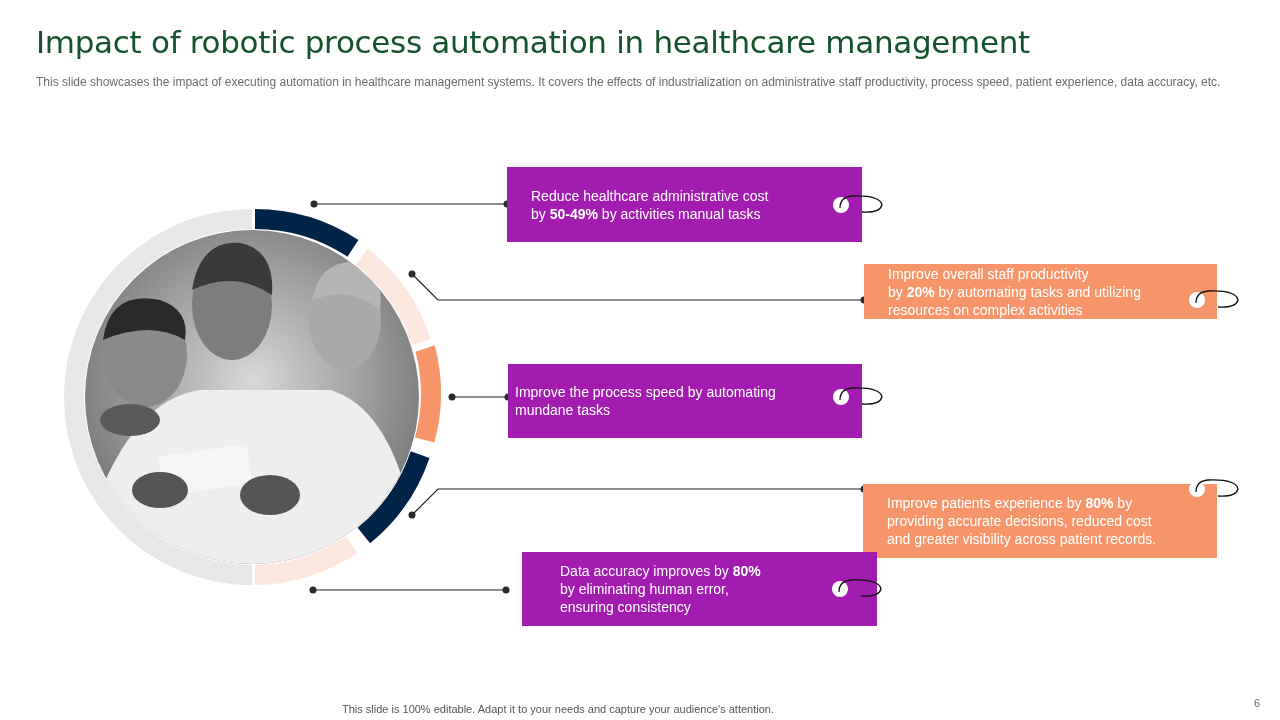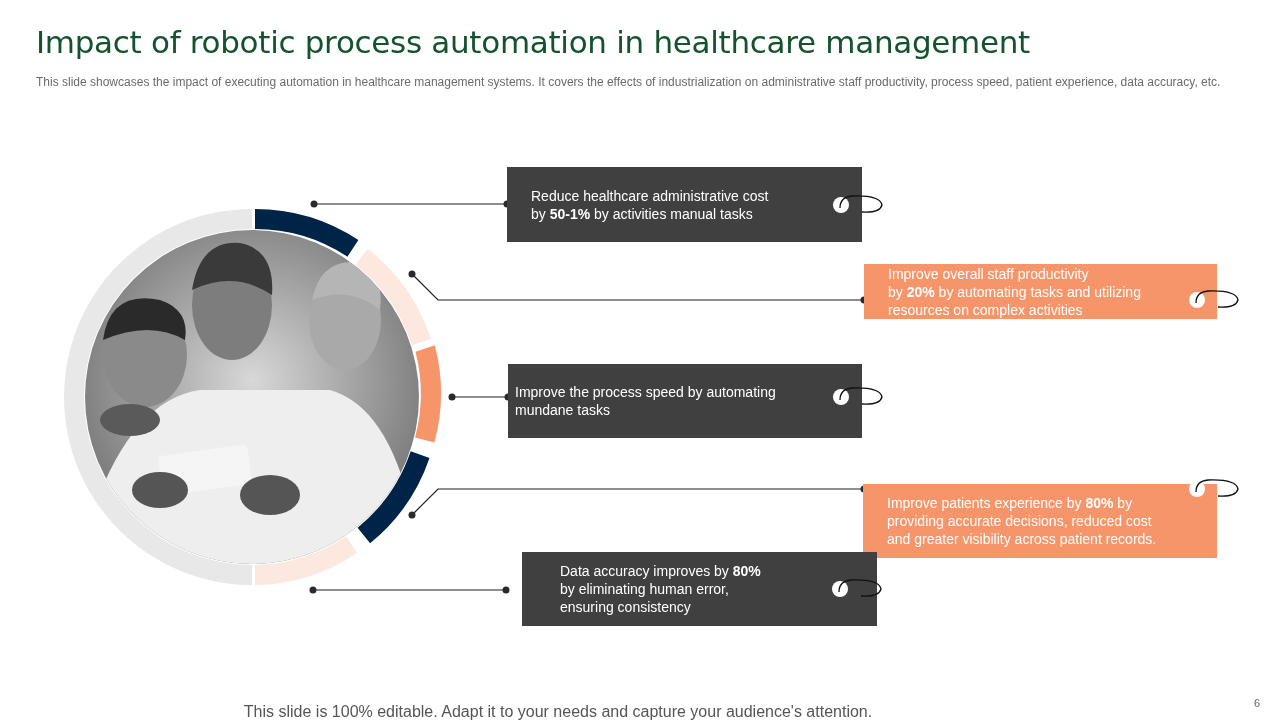--- a/index.html
+++ b/index.html
@@ -17,28 +17,28 @@
   .subtitle {
     position: absolute; left: 36px; top: 75px;
     font-size: 12px; color: #6b6b6b; white-space: nowrap;
   }
   .visual { position: absolute; left: 0; top: 0; width: 1280px; height: 720px; }
   .card {
     position: absolute; box-sizing: border-box;
     color: #ffffff; font-size: 14px; line-height: 18px;
     display: flex; align-items: center;
   }
-  .card.navy { background: #404040; }
+  .card.navy { background: #a21caf; }
   .card.orange { background: #f6956a; }
   .card .text { white-space: pre-line; }
   .card .text b { font-weight: bold; }
   .tag-icon { position: absolute; }
   .footer {
     position: absolute; left: 0; width: 1116px; top: 703px;
-    text-align: center; font-size: 16px; color: #555;
+    text-align: center; font-size: 11px; color: #555;
   }
   .page-num {
     position: absolute; right: 20px; top: 697px;
     font-size: 11px; color: #666;
   }
 </style>
 </head>
 <body>
 
 <div>
@@ -104,21 +104,21 @@
         <circle cx="508" cy="397" r="3.5"></circle>
       <circle cx="412" cy="515" r="3.5"></circle>
         <circle cx="864" cy="489" r="3.5"></circle>
       <circle cx="313" cy="590" r="3.5"></circle>
         <circle cx="506" cy="590" r="3.5"></circle>
     </g>
   </svg>
 
   <div class="card navy" style="left:507px; top:167px; width:355px; height:75px; padding-left:24px;">
     <div class="text"><span>Reduce healthcare administrative cost
-by </span><b>50-1%</b><span> by activities manual tasks</span></div>
+by </span><b>50-49%</b><span> by activities manual tasks</span></div>
   </div>
 
   <div class="card orange" style="left:864px; top:264px; width:353px; height:55px; padding-left:24px;">
     <div class="text"><span>Improve overall staff productivity
 by </span><b>20%</b><span> by automating tasks and utilizing
 resources on complex activities</span></div>
   </div>
 
   <div class="card navy" style="left:508px; top:364px; width:354px; height:74px; padding-left:7px;">
     <div class="text"><span>Improve the process speed by automating

